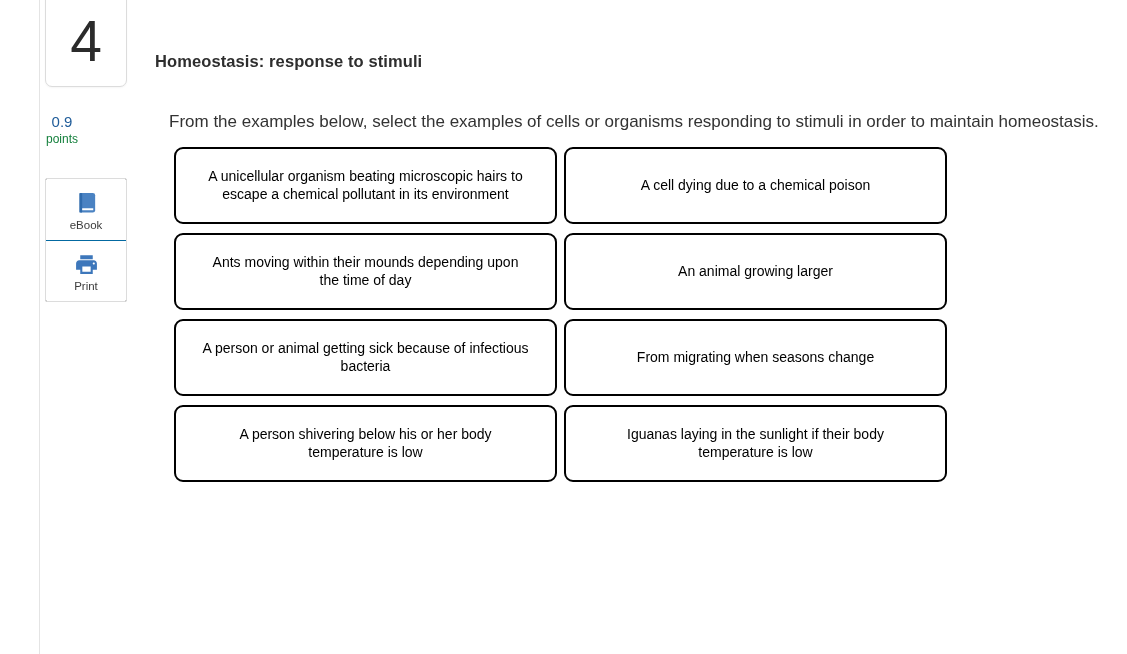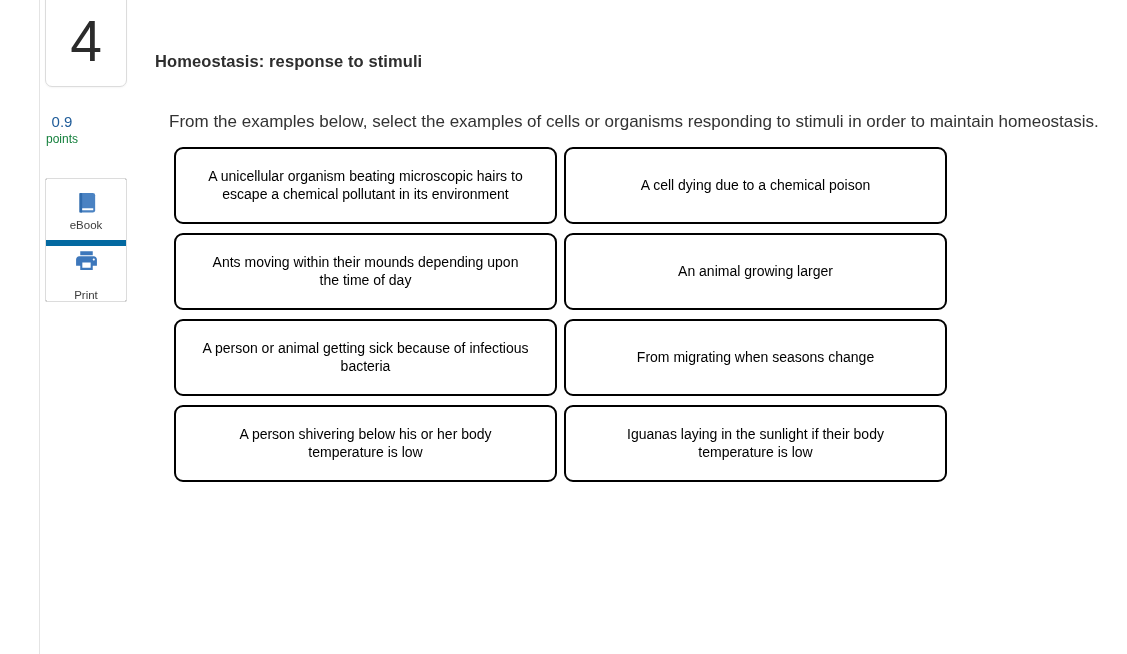--- a/index.html
+++ b/index.html
@@ -61,21 +61,21 @@
   }
   .tool-item {
     height: 61px;
     display: flex;
     flex-direction: column;
     align-items: center;
     justify-content: center;
     cursor: pointer;
     background: #fff;
   }
-  .tool-item + .tool-item { border-top: 6px solid #0369a1; justify-content: space-between; }
+  .tool-item + .tool-item { border-top: 1px solid #0369a1; }
   .tool-item .icon { height: 27px; display: flex; align-items: flex-end; }
   .tool-item .tool-label {
     font-size: 11.5px;
     color: #3c3c3c;
     margin-top: 3px;
     white-space: nowrap;
   }
   
   .page-title {
     position: absolute;

